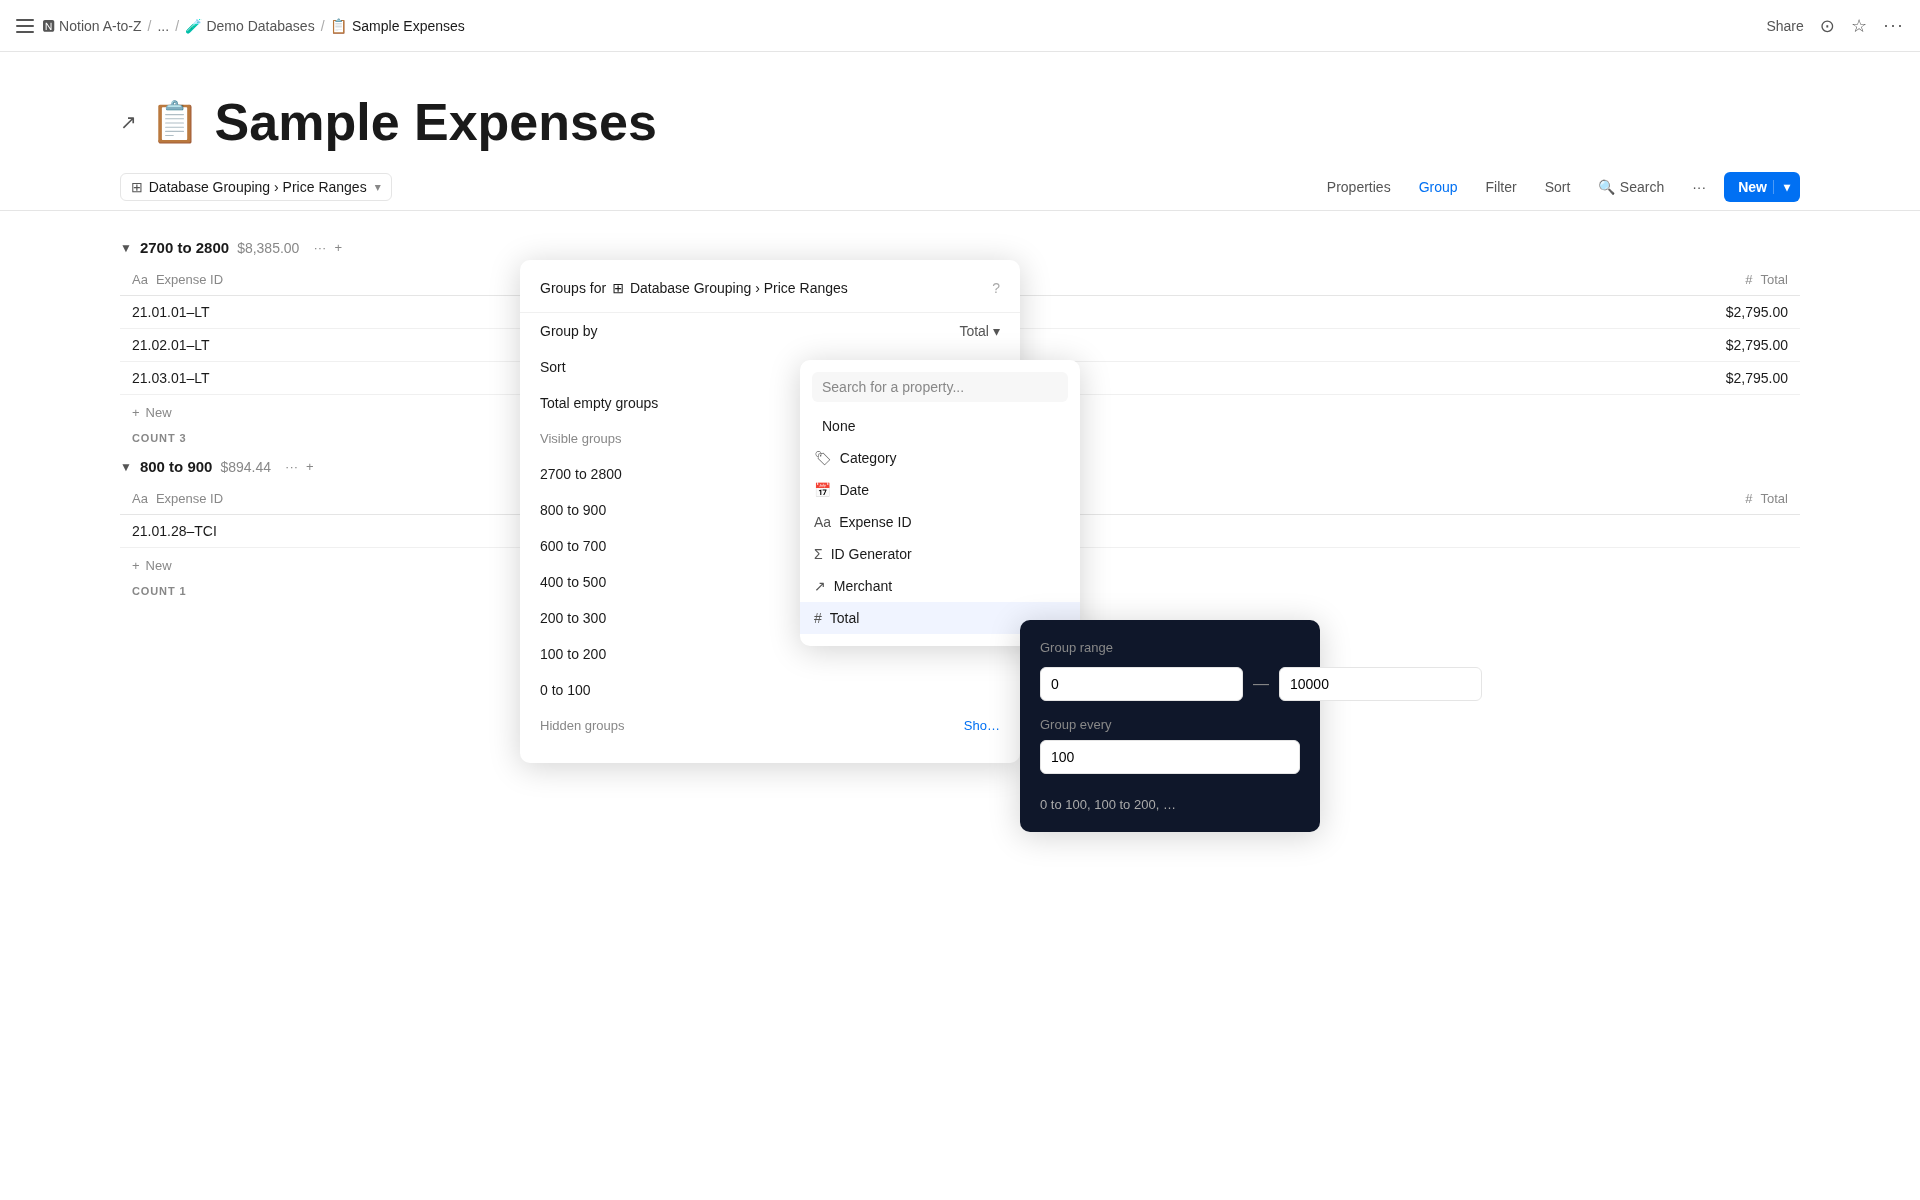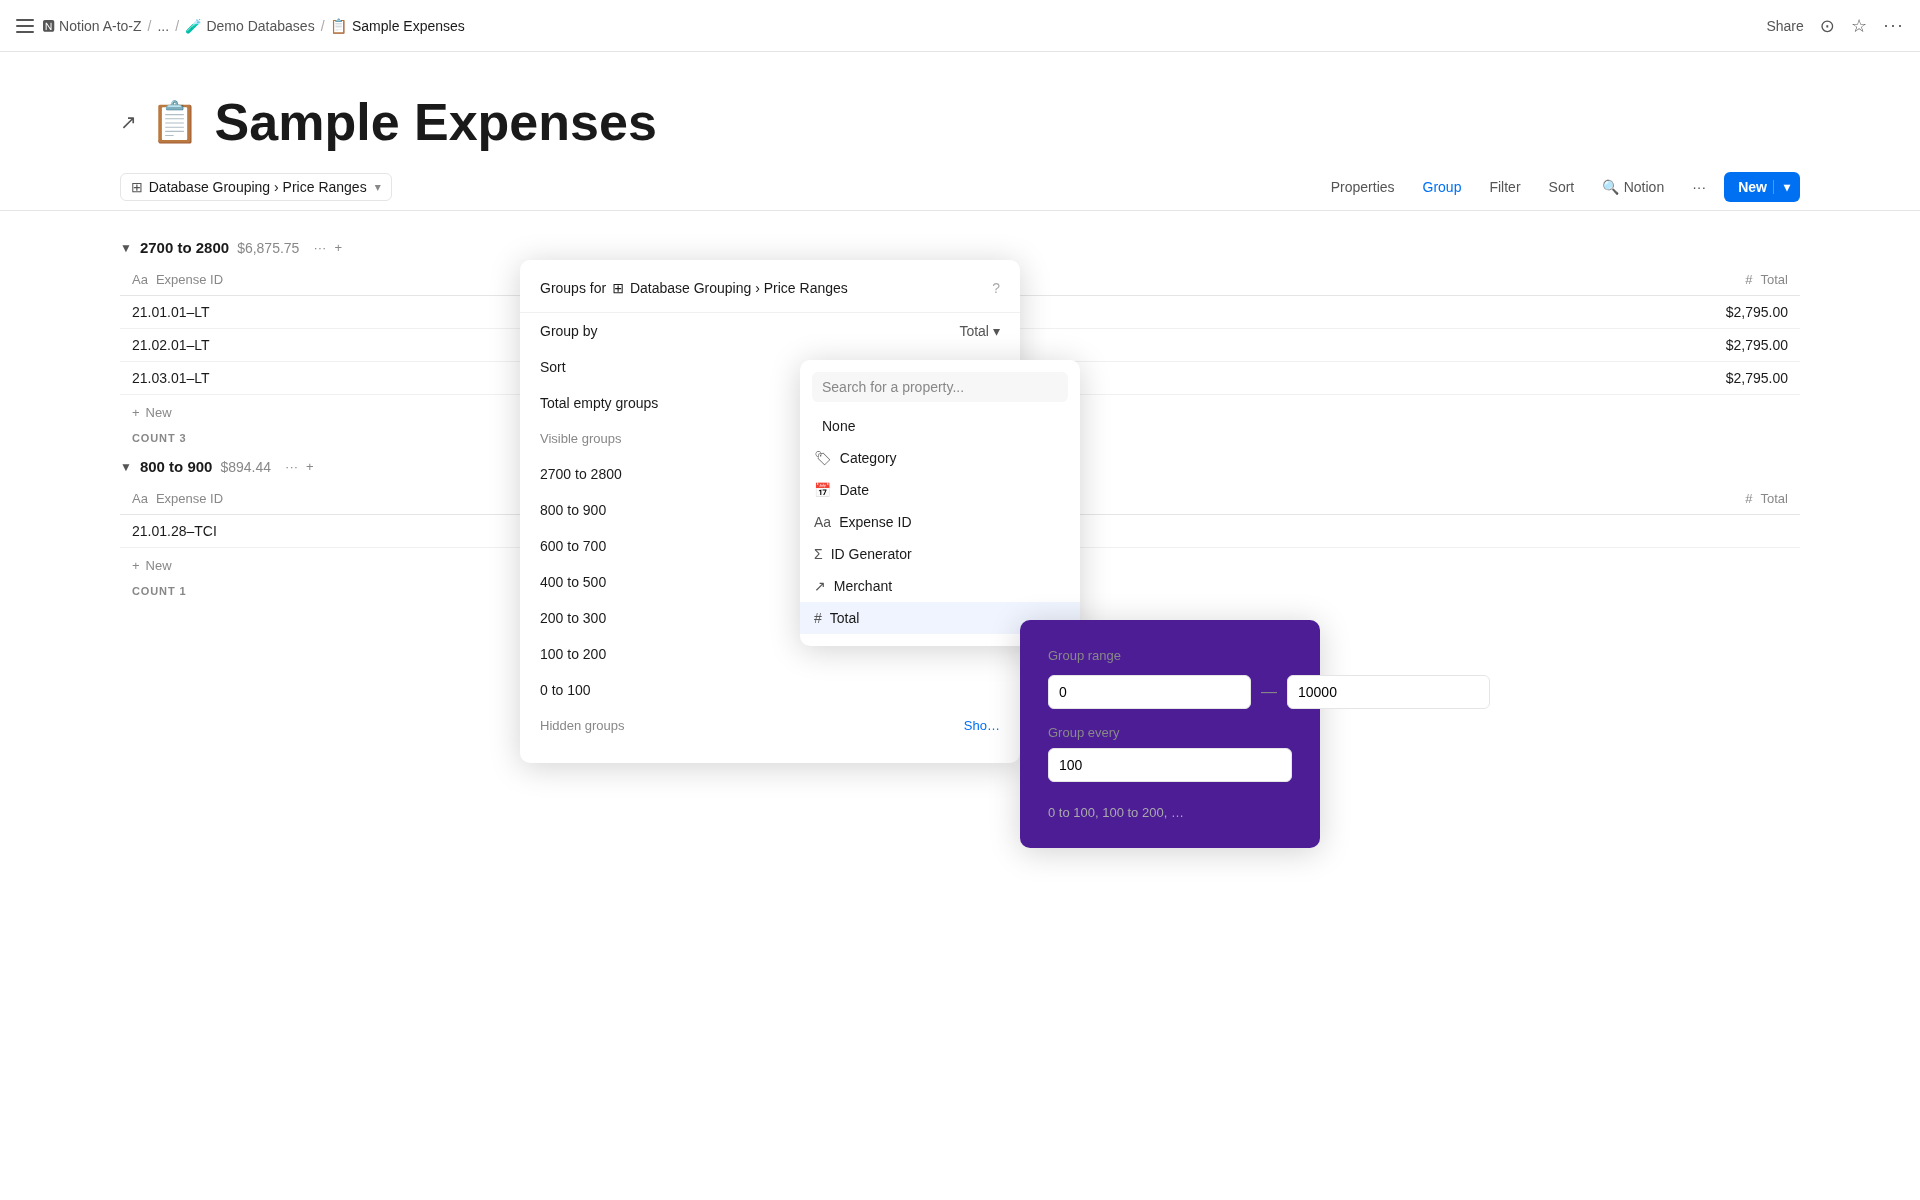--- a/index.html
+++ b/index.html
@@ -205,24 +205,24 @@
     }
     .prop-item.selected { background: #f0f4ff; }
     .prop-icon { font-size: 14px; color: #555; }
 
     
     .range-panel {
       position: fixed;
       top: 620px;
       left: 1020px;
       width: 300px;
-      background: #4c1d95;
+      background: #0f172a;
       border-radius: 10px;
       box-shadow: 0 4px 32px rgba(0,0,0,0.18);
-      padding: 28px;
+      padding: 20px;
       z-index: 300;
     }
     .range-title { font-size: 13px; color: #888; margin-bottom: 12px; font-weight: 500; }
     .range-inputs {
       display: flex; align-items: center; gap: 10px; margin-bottom: 16px;
     }
     .range-input {
       flex: 1; padding: 8px 10px;
       border: 1px solid #e5e5e5; border-radius: 6px;
       font-size: 14px;
@@ -295,38 +295,38 @@
       <span>Group</span>
     </div>
     <div class="toolbar-btn">
       <span>Filter</span>
     </div>
     <div class="toolbar-btn">
       <span>Sort</span>
     </div>
     <div class="toolbar-btn">
       <span class="toolbar-btn-icon">🔍</span>
-      <span>Notion</span>
+      <span>Search</span>
     </div>
     <div class="toolbar-btn">
       <span>···</span>
     </div>
     <div class="new-btn">
       <span>New</span>
       <span class="new-btn-caret">▾</span>
     </div>
   </div>
 </div>
 
 <div class="main-content">
 
   <div class="group-header">
     <span class="group-caret">▼</span>
     <span class="group-title">2700 to 2800</span>
-    <span class="group-total">$6,875.75</span>
+    <span class="group-total">$8,385.00</span>
     <div class="group-actions">
       <span>···</span>
       <span>+</span>
     </div>
   </div>
   <table class="db-table">
     <thead>
       <tr>
         <th>
           <div class="th-content">

